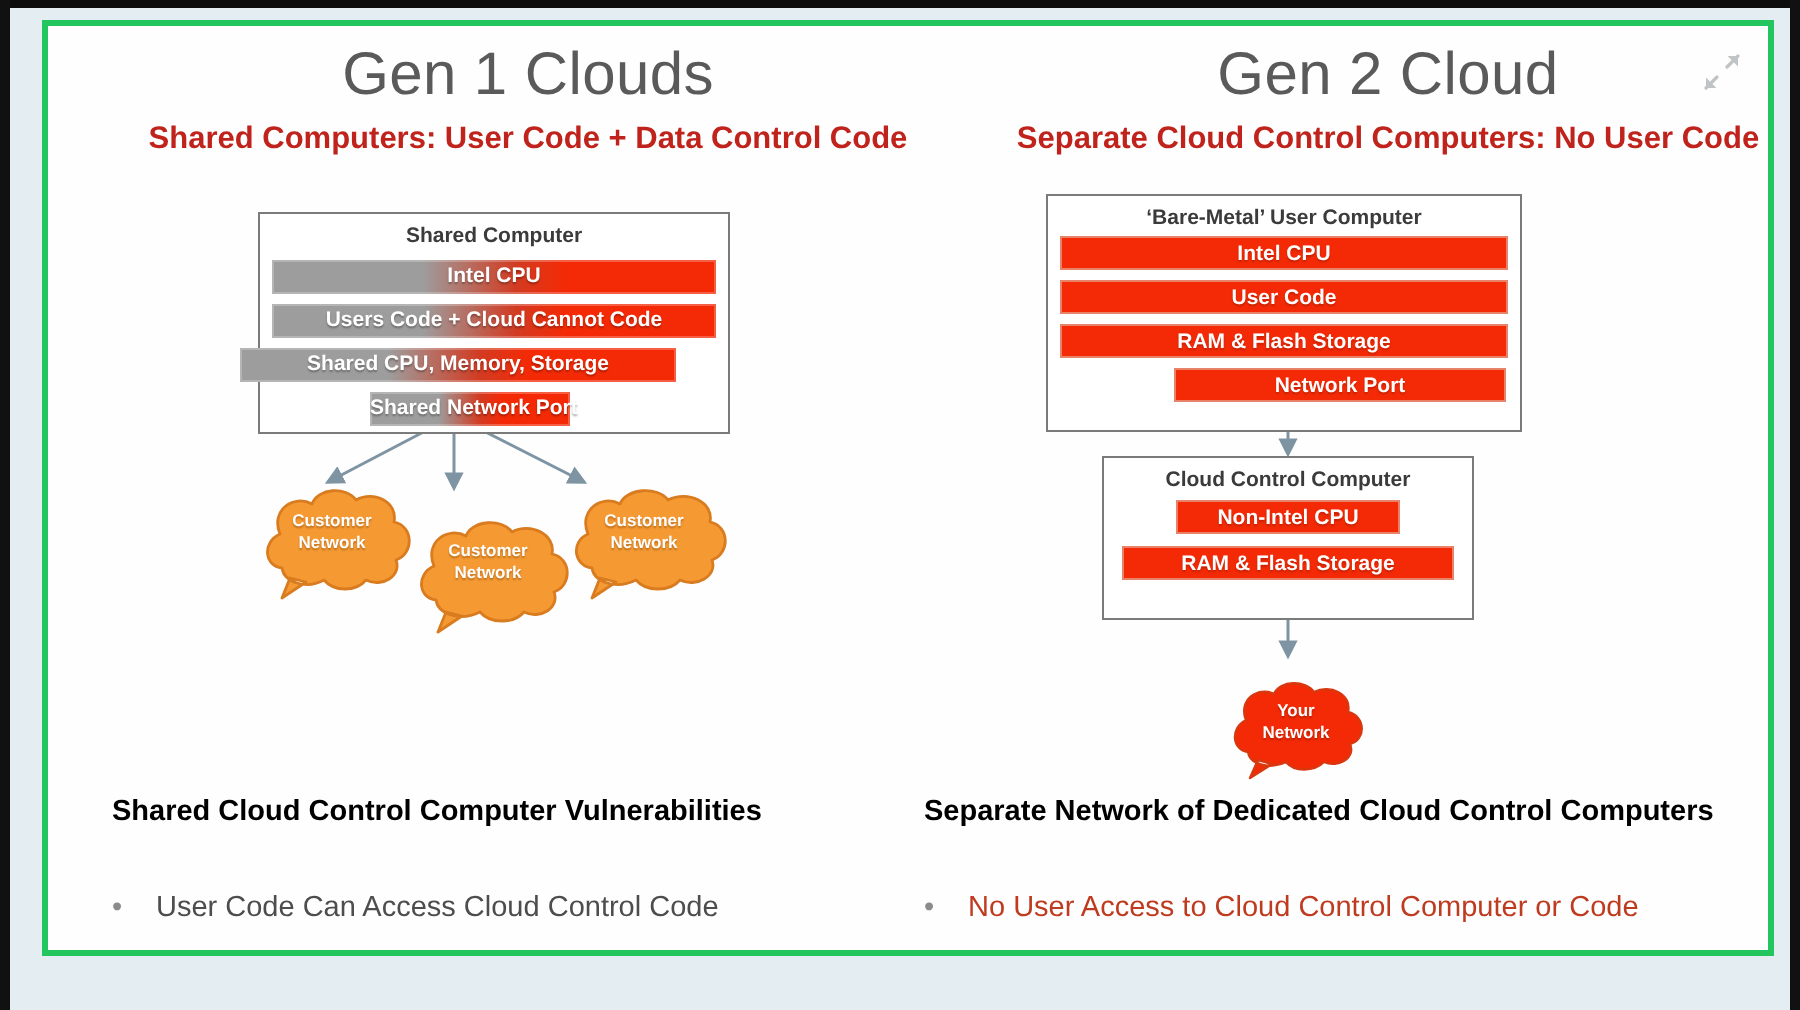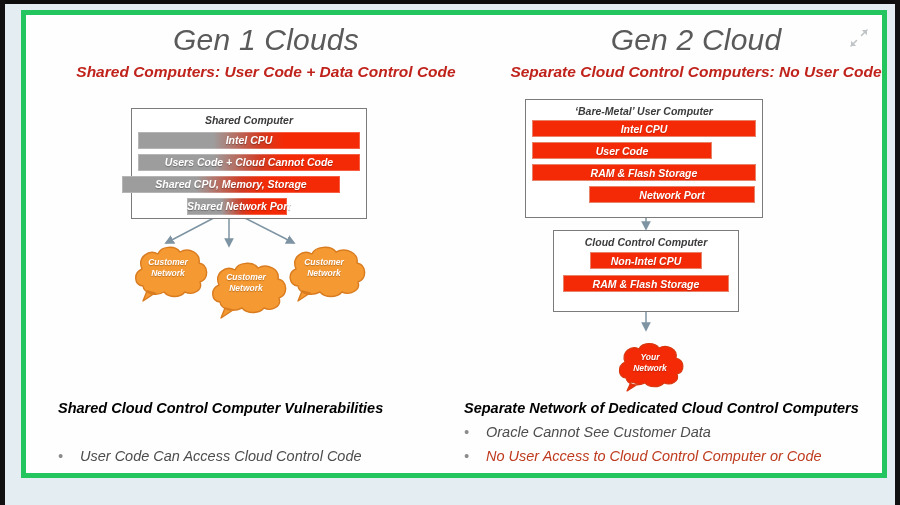--- a/index.html
+++ b/index.html
@@ -9,21 +9,21 @@
     position:relative;width:900px;height:505px;overflow:hidden;
     background:#e7eef2;
   }
   
   .edge-left{position:absolute;left:0;top:0;width:5px;height:505px;background:#111;}
   .edge-right{position:absolute;right:0;top:0;width:5px;height:505px;background:#111;}
   .edge-top{position:absolute;left:0;top:0;width:900px;height:4px;background:#0d0d0d;}
   .band{position:absolute;left:5px;top:4px;width:890px;height:501px;background:#e4edf1;}
   .slide{
     position:absolute;left:21px;top:10px;width:866px;height:468px;
-    background:#fefefe;border:5px solid #22c55e;box-sizing:border-box;font-style:italic;
+    background:#fefefe;border:3px solid #22c55e;box-sizing:border-box;
   }
   .bottomstrip{position:absolute;left:5px;top:478px;width:890px;height:27px;background:#e4edf1;}
 
   
   .expand-icon{position:absolute;right:12px;top:12px;width:22px;height:22px;opacity:.55;}
 
   
   .col-title{
     position:absolute;text-align:center;color:#5a5a5a;
     font-size:30px;font-weight:400;letter-spacing:.2px;white-space:nowrap;
@@ -83,21 +83,21 @@
   #cloudctrl-box{left:527px;top:215px;width:186px;height:82px;}
   #cloudctrl-caption{top:5px;left:0;}
 
   .red-bar{
     position:absolute;height:17px;line-height:17px;text-align:center;
     color:#ffffff;font-size:10.5px;font-weight:bold;white-space:nowrap;
     background:#f42a06;border:1px solid #e8836a;box-sizing:border-box;
     text-shadow:0 1px 1px rgba(110,20,0,.35);
   }
   #r-intel{left:506px;top:105px;width:224px;}
-  #r-usercode{left:506px;top:127px;width:180px;}
+  #r-usercode{left:506px;top:127px;width:224px;}
   #r-ram{left:506px;top:149px;width:224px;}
   #r-netport{left:535px;top:171px;width:166px;margin-left:28px;}
   #r-nonintel{left:564px;top:237px;width:112px;}
   #r-ram2{left:537px;top:260px;width:166px;}
 
   #cloud-your{left:584px;top:325px;width:80px;height:52px;}
   #cloud-your .cloud-label{top:12px;}
 
   
   .foot-title{
@@ -236,21 +236,18 @@
         <span>Network</span>
       </div>
     </div>
 
     <div class="foot-title" id="left-foot-title">Shared Cloud Control Computer Vulnerabilities</div>
     <div class="bullet-row" id="left-b2">
       <span class="bullet-dot">•</span><span class="bullet-text">User Code Can Access Cloud Control Code</span>
     </div>
 
     <div class="foot-title" id="right-foot-title">Separate Network of Dedicated Cloud Control Computers</div>
-    <div class="bullet-row" id="right-b1">
-      <span class="bullet-dot">•</span><span class="bullet-text">Oracle Cannot See Customer Data</span>
-    </div>
     <div class="bullet-row" id="right-b2">
       <span class="bullet-dot">•</span><span class="bullet-text accent">No User Access to Cloud Control Computer or Code</span>
     </div>
 
   </div>
 </div>
 
 </body></html>

